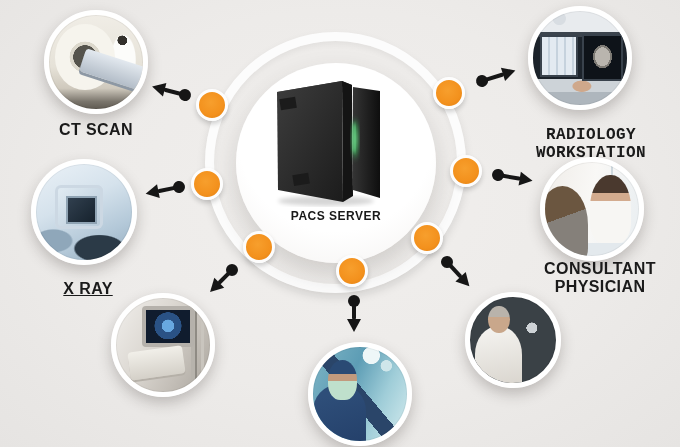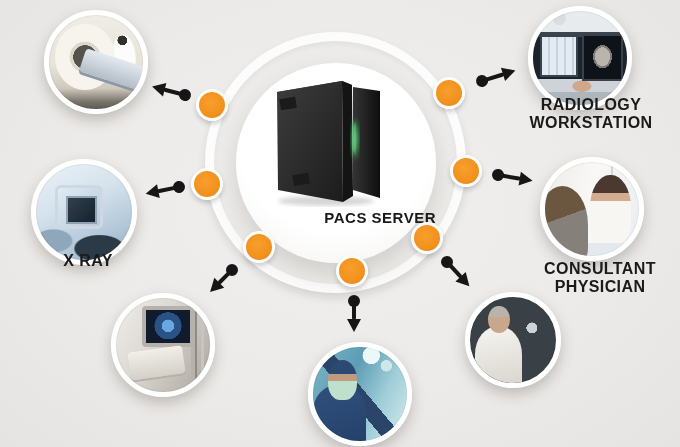--- a/index.html
+++ b/index.html
@@ -14,22 +14,22 @@
     border:9px solid #fcfcfc;
     box-shadow:0 5px 10px rgba(0,0,0,.10), inset 0 3px 6px rgba(0,0,0,.05);
   }
   .center-disc{
     position:absolute;left:236px;top:63px;width:200px;height:200px;border-radius:50%;
     background:radial-gradient(circle at 50% 35%, #ffffff 60%, #f3f1ef 100%);
     box-shadow:0 12px 26px rgba(60,55,50,.18);
   }
   .server-svg{position:absolute;left:268px;top:72px;width:118px;height:135px;}
   .center-label{
-    position:absolute;left:236px;top:209px;width:200px;text-align:right;
-    font-size:15px;font-weight:700;letter-spacing:.5px;color:#191919;
+    position:absolute;left:236px;top:209px;width:200px;text-align:center;
+    font-size:12px;font-weight:700;letter-spacing:.5px;color:#191919;
   }
   
   .dot{
     position:absolute;width:26px;height:26px;border-radius:50%;
     background:radial-gradient(circle at 45% 40%, #f79f2d 0%, #f3911d 60%, #e07f12 100%);
     border:3px solid #fdfdfd;
     box-shadow:0 3px 5px rgba(0,0,0,.18);
   }
   .dot1{left:196px;top:89px;}  .dot2{left:191px;top:168px;} .dot3{left:243px;top:231px;}
   .dot4{left:336px;top:255px;} .dot5{left:411px;top:222px;} .dot6{left:450px;top:155px;}
@@ -122,25 +122,25 @@
   .ph-radio::before{left:7%;top:26%;width:37%;height:40%;border:2px solid #39424c;
       background:repeating-linear-gradient(90deg,#e3eaf1 0 6px,#c6d2dd 6px 8px);}
   .ph-radio::after{left:52%;top:24%;width:40%;height:46%;border:2px solid #39424c;
       background:radial-gradient(ellipse 13px 16px at 50% 48%, #b9b5ae 0 58%, #7d7a74 59% 72%, #0e1319 73% 100%);}
   
   .nlabel{
     position:absolute;text-align:center;color:#1a1a1a;
     font-size:16px;font-weight:700;letter-spacing:.4px;line-height:18px;
   }
   .lb-ct{left:16px;top:121px;width:160px;}
-  .lb-xray{left:8px;top:252px;width:160px;}
+  .lb-xray{left:8px;top:280px;width:160px;text-decoration:underline;}
   .lb-usg{left:84px;top:400px;width:160px;}
   .lb-admin{left:427px;top:395px;width:200px;}
   .lb-cons{left:525px;top:260px;width:150px;}
-  .lb-radio{left:511px;top:96px;width:160px;}
+  .lb-radio{left:511px;top:126px;width:160px;font-family:Liberation Mono, monospace;}
 </style>
 </head>
 <body>
 
 <div class="stage">
 
   <div class="orbit-ring"></div>
   <div class="center-disc"></div>
 
   <svg class="server-svg" viewBox="0 0 118 135" xmlns="http://www.w3.org/2000/svg">
@@ -198,17 +198,18 @@
   <div class="arrow arr-radio"></div>
 
   <div class="photo ph-ct"></div>
   <div class="photo ph-xray"></div>
   <div class="photo ph-usg"></div>
   <div class="photo ph-or"></div>
   <div class="photo ph-admin"></div>
   <div class="photo ph-cons"></div>
   <div class="photo ph-radio"></div>
 
+  <div class="nlabel lb-ct">CT SCAN</div>
   <div class="nlabel lb-xray">X RAY</div>
   <div class="nlabel lb-cons">CONSULTANT PHYSICIAN</div>
   <div class="nlabel lb-radio">RADIOLOGY WORKSTATION</div>
 
 </div>
 
 </body></html>

